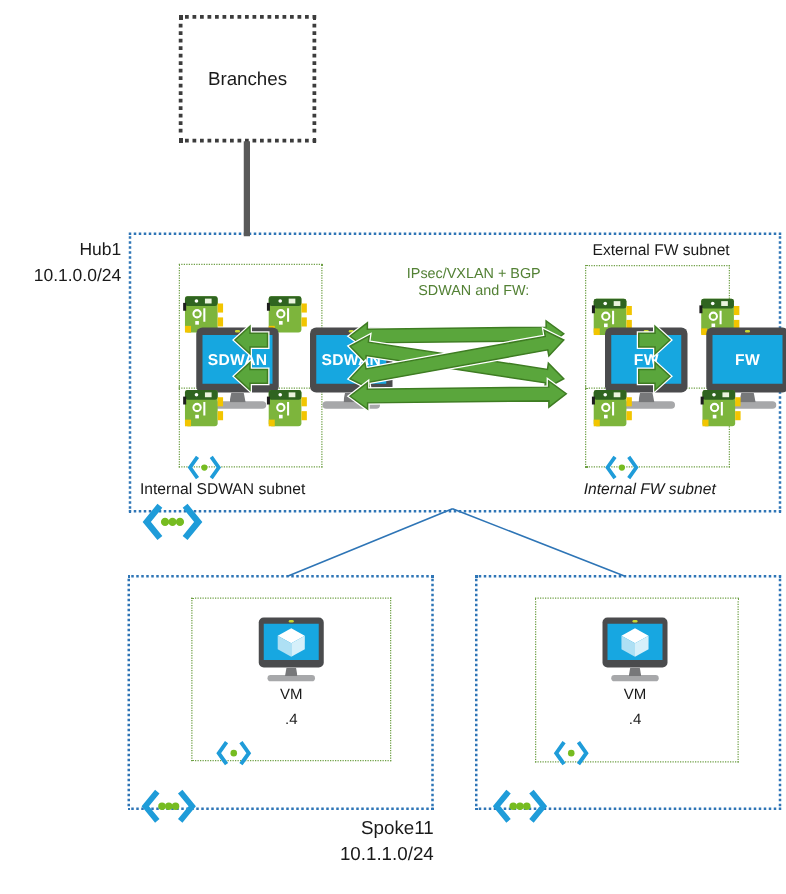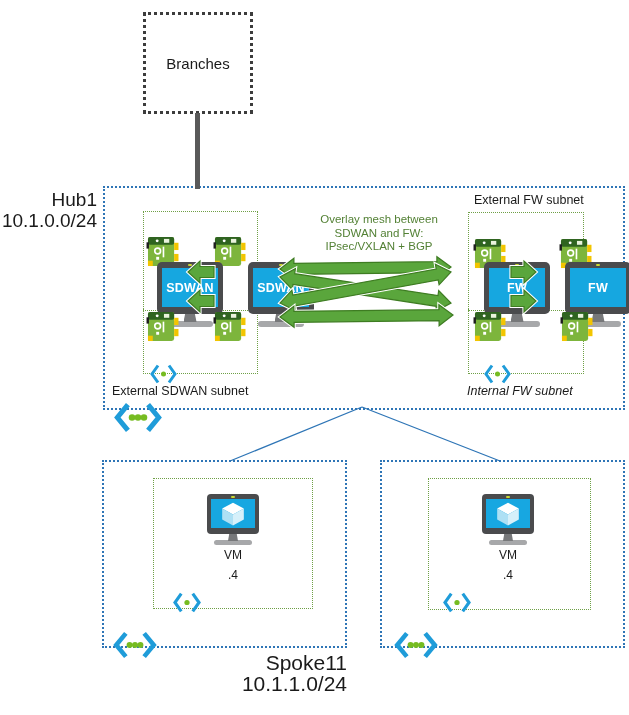--- a/index.html
+++ b/index.html
@@ -17,24 +17,24 @@
   .greenbox{position:absolute;z-index:1;border:1px dotted #6fa046;}
   .gb-sdwan-ext{left:143px;top:211px;width:113px;height:98px;}
   .gb-sdwan-int{left:143px;top:309px;width:113px;height:64px;border-top:none;}
   .gb-fw-ext{left:468px;top:212px;width:114px;height:97px;}
   .gb-fw-int{left:468px;top:309px;width:114px;height:64px;border-top:none;}
   .gb-spoke1{left:153px;top:478px;width:158px;height:129px;}
   .gb-spoke2{left:428px;top:478px;width:161px;height:130px;}
 
   .lbl{position:absolute;z-index:4;white-space:nowrap;}
   .subnet-lbl{font-size:12.5px;}
-  .hub-name{right:532px;top:189px;text-align:right;font-size:19px;line-height:21px;}
+  .hub-name{right:532px;top:189px;text-align:right;font-size:14px;line-height:21px;}
   .overlay-note{left:299px;top:213px;width:160px;text-align:center;
     font-size:11.5px;line-height:13.5px;color:#538135;}
-  .spoke-name{top:653px;text-align:right;font-size:21px;line-height:20.5px;}
+  .spoke-name{top:653px;text-align:right;font-size:15px;line-height:20.5px;}
   .vm-lbl{top:545px;width:70px;text-align:center;font-size:12px;line-height:20px;}
 
   svg.layer{position:absolute;left:0;top:0;pointer-events:none;}
   #svg-under{z-index:2;} #svg-over{z-index:5;}
 
   .device{position:absolute;z-index:3;width:66px;padding-left:36px;}
   .dev-body{position:relative;height:52px;background:#4a4b4d;border-radius:5px;}
   .dev-cam{position:absolute;left:50%;top:2px;width:4px;height:2px;margin-left:-2px;
     background:#c9d832;border-radius:1px;}
   .dev-screen{position:absolute;left:5px;right:5px;top:6px;bottom:7px;background:#16a7e0;
@@ -167,26 +167,25 @@
     </div>
     <div class="vm-neck"></div>
     <div class="vm-base"></div>
   </div>
 
   <div class="lbl hub-name">
     <div>Hub1</div>
     <div>10.1.0.0/24</div>
   </div>
   <div class="lbl subnet-lbl" style="left:474px;top:193px;">External FW subnet</div>
-  <div class="lbl subnet-lbl" style="left:112px;top:384px;">External SDWAN subnet</div>
+  <div class="lbl subnet-lbl" style="left:112px;top:384px;">Internal SDWAN subnet</div>
   <div class="lbl subnet-lbl" style="left:467px;top:384px;font-style:italic;">Internal FW subnet</div>
   <div class="lbl overlay-note">
-    <div>Overlay mesh between</div>
+    <div>IPsec/VXLAN + BGP</div>
     <div>SDWAN and FW:</div>
-    <div>IPsec/VXLAN + BGP</div>
   </div>
   <div class="lbl vm-lbl" style="left:198px;">
     <div>VM</div>
     <div>.4</div>
   </div>
   <div class="lbl vm-lbl" style="left:473px;">
     <div>VM</div>
     <div>.4</div>
   </div>
   <div class="lbl spoke-name" style="right:282px;">

